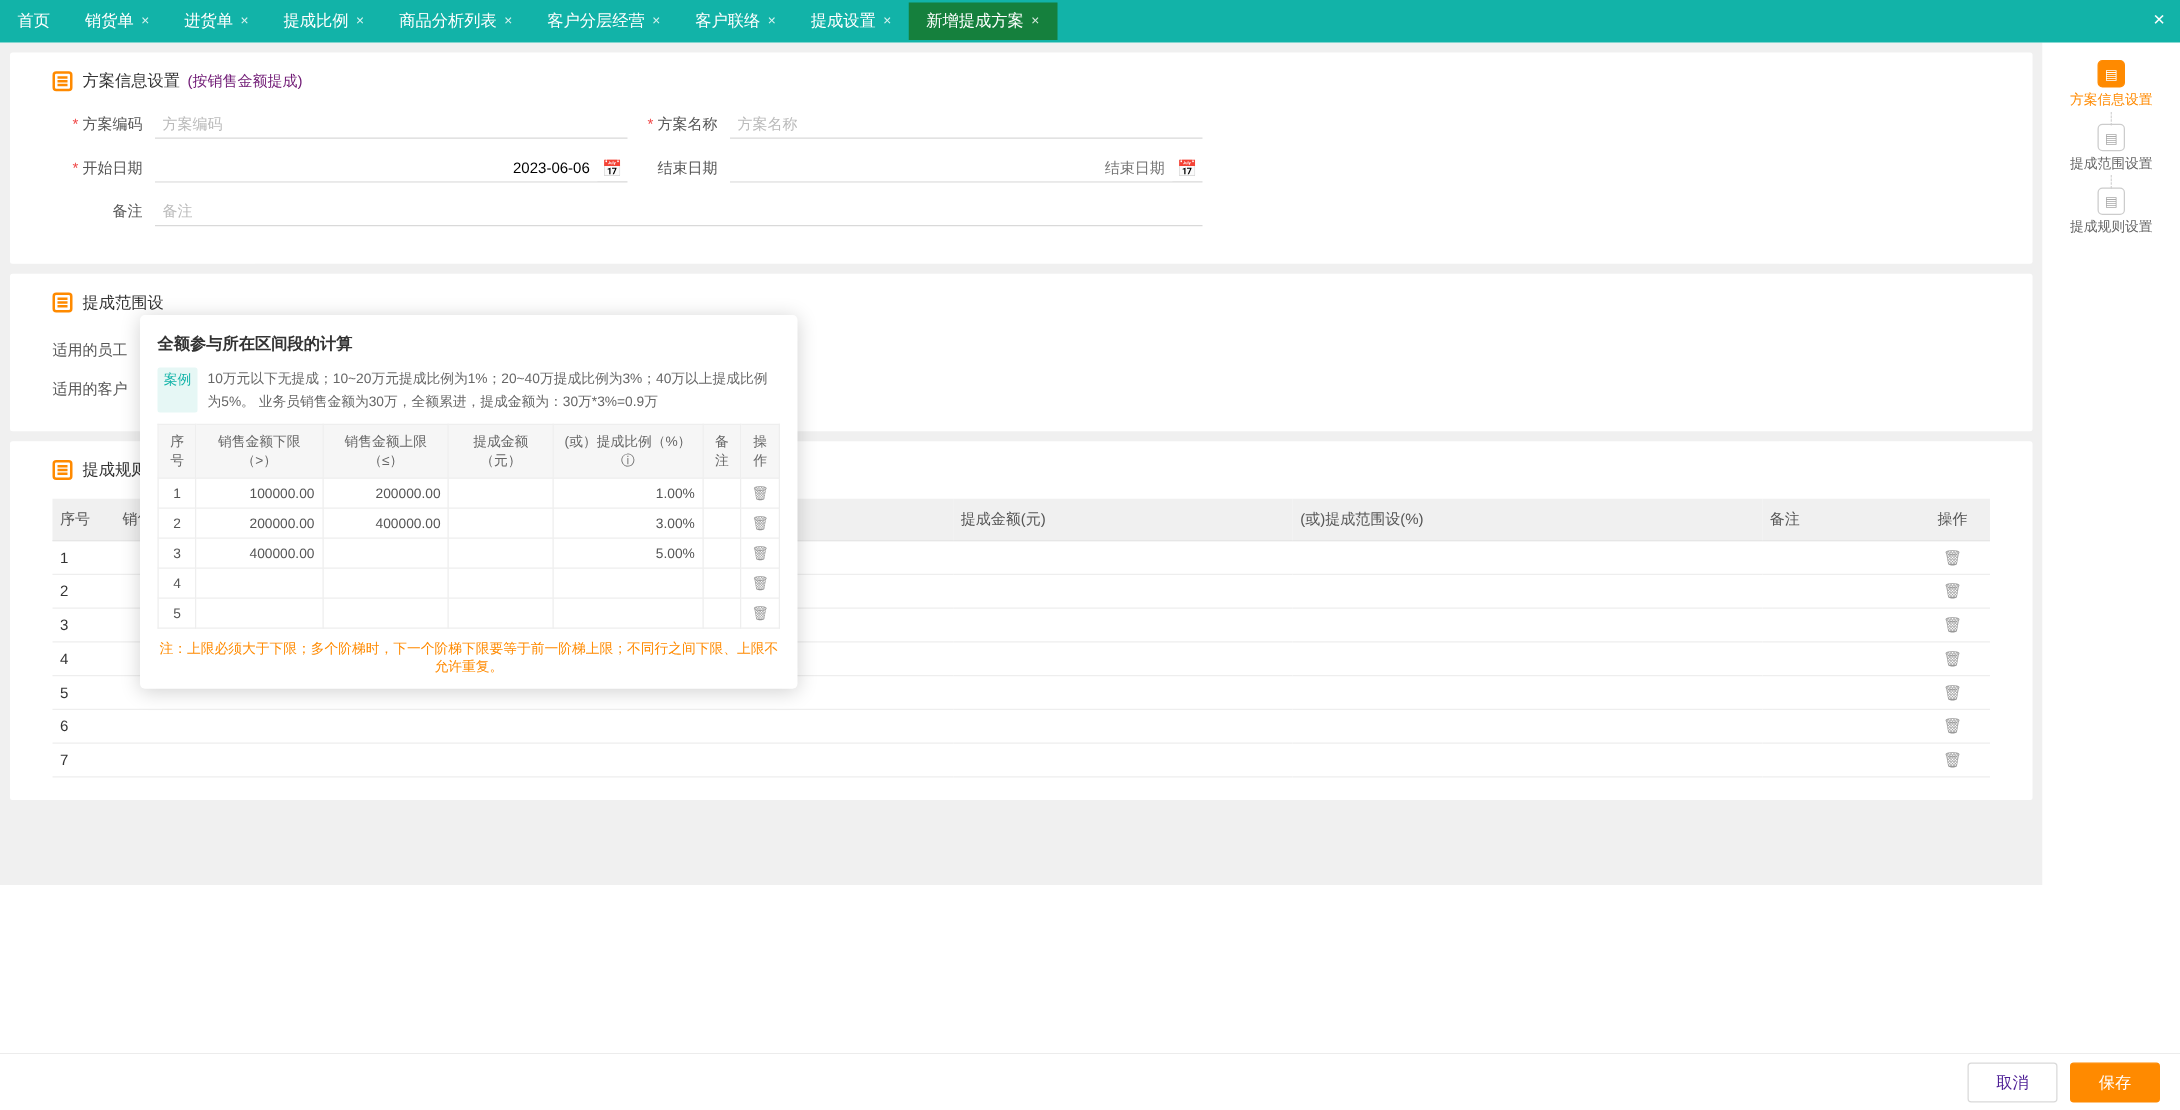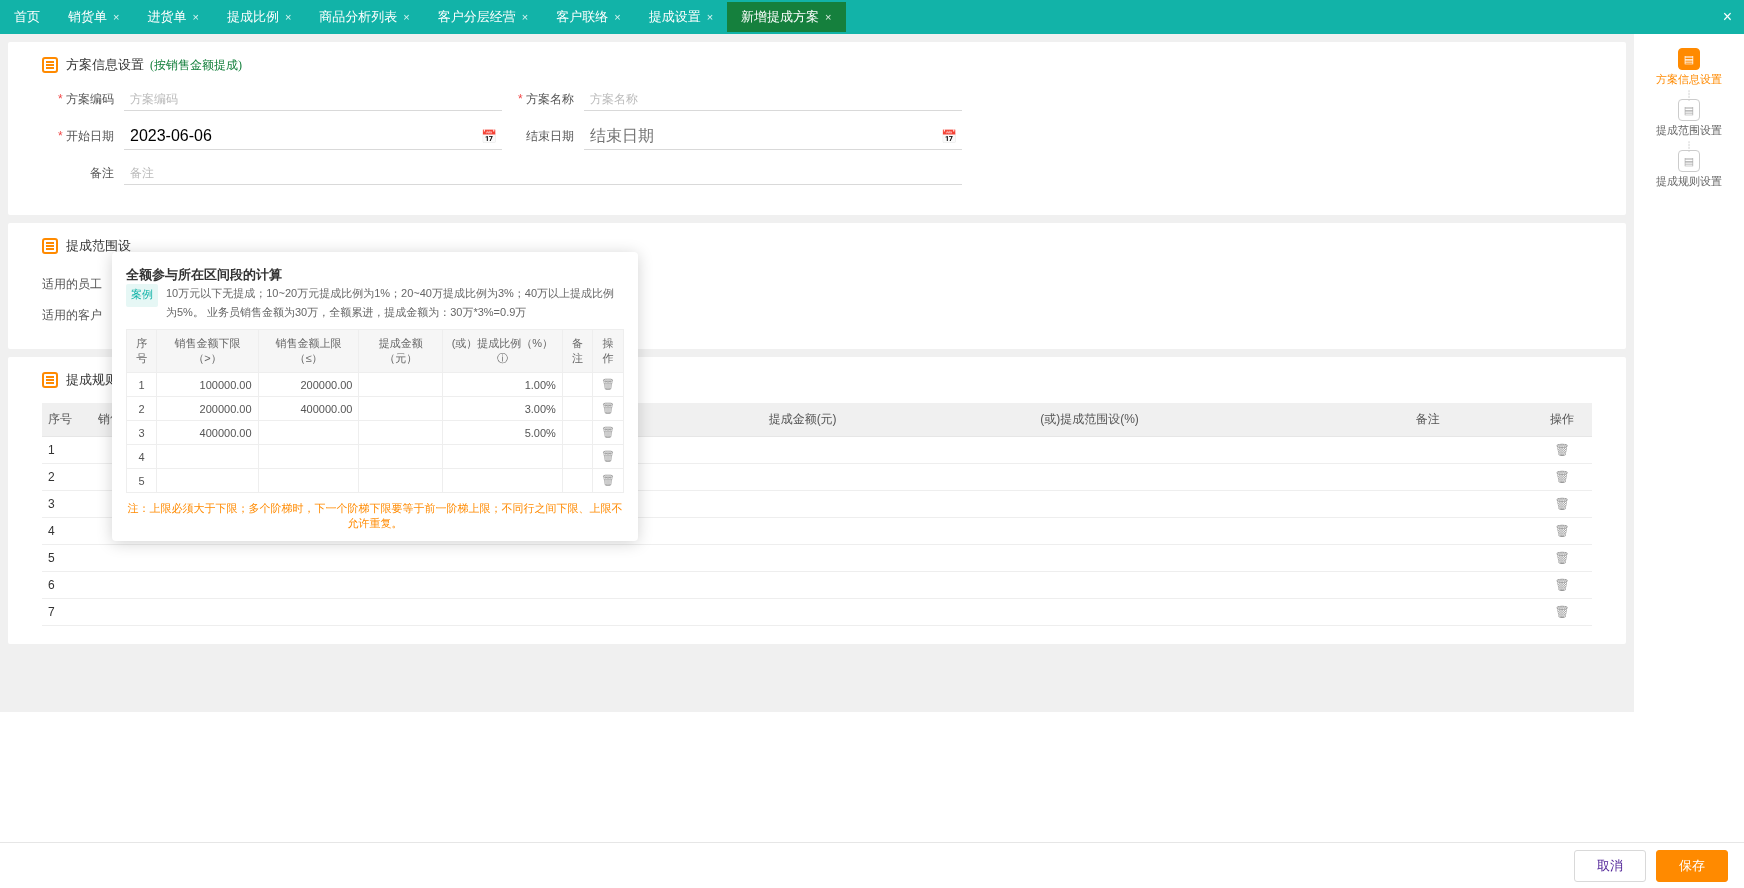--- a/index.html
+++ b/index.html
@@ -14,30 +14,30 @@
 .page { display: flex; }
 .main { flex: 1; background: #f0f0f0; padding: 8px 8px 60px 8px; }
 .sidepanel { width: 110px; background: #fff; padding-top: 14px; text-align: center; }
 
 .card { background: #fff; border-radius: 2px; margin-bottom: 8px; padding: 14px 34px 18px 34px; position: relative; }
 
 .section-head { display: flex; align-items: center; margin-bottom: 14px; }
 .sec-icon { width: 16px; height: 16px; border: 2px solid #ff8a00; border-radius: 3px; display: inline-flex; align-items: center; justify-content: center; margin-right: 8px; }
 .sec-icon::before { content: ""; width: 8px; height: 2px; background: #ff8a00; box-shadow: 0 -3px 0 #ff8a00, 0 3px 0 #ff8a00; }
 .sec-title { font-size: 13px; color: #333; font-weight: 500; }
-.sec-sub { font-size: 12px; color: #15803d; margin-left: 6px; font-family: Liberation Serif, serif; }
+.sec-sub { font-size: 12px; color: #701a75; margin-left: 6px; }
 
 .form-row { display: flex; margin-bottom: 12px; }
 .field { display: flex; align-items: center; width: 460px; }
 .field-label { width: 72px; text-align: right; color: #555; font-size: 12px; }
 .req::before { content: "* "; color: #f04848; }
 .field-input { flex: 1; border: none; border-bottom: 1px solid #d9d9d9; padding: 4px 6px; font-size: 12px; outline: none; margin-left: 10px; }
 .field-input::placeholder { color: #bbb; }
 .date-wrap { flex: 1; margin-left: 10px; border-bottom: 1px solid #d9d9d9; display: flex; align-items: center; }
-.date-wrap input { flex: 1; border: none; padding: 4px 6px; font-size: 16px; outline: none; }
+.date-wrap input { flex: 1; border: none; padding: 4px 6px; font-size: 12px; outline: none; text-align: right; }
 .cal-icon { color: #ff8a00; font-size: 13px; padding: 0 4px; }
 
 .radio-row { display: flex; align-items: center; margin-left: 14px; }
 .radio-opt { display: inline-flex; align-items: center; margin-right: 22px; cursor: pointer; }
 .radio-opt input { margin-right: 4px; accent-color: #ff8a00; }
 .help-ic { display:inline-block; width:12px; height:12px; border:1px solid #aaa; border-radius:50%; font-size:9px; color:#aaa; text-align:center; line-height:11px; margin-left:4px; }
 
 .rule-table { width: 100%; border-collapse: collapse; margin-top: 14px; }
 .rule-table th { background: #f0f0f0; font-weight: normal; color: #555; font-size: 12px; padding: 8px 6px; text-align: left; border-bottom: 1px solid #e6e6e6; }
 .rule-table td { border-bottom: 1px solid #eee; padding: 6px; height: 24px; }
@@ -47,23 +47,23 @@
 
 .nav-node { margin-bottom: 6px; }
 .nav-ic { width: 22px; height: 22px; border: 1px solid #ccc; border-radius: 4px; display: inline-flex; align-items: center; justify-content: center; color: #aaa; font-size: 11px; }
 .nav-ic.active { border-color: #ff8a00; background:#ff8a00; color:#fff; }
 .nav-lbl { font-size: 11px; color: #666; display:block; margin-top:2px; }
 .nav-lbl.active { color:#ff8a00; }
 .nav-line { color:#ccc; font-size:10px; line-height:6px; }
 
 
 .tooltip { position: absolute; top: 252px; left: 112px; width: 526px; background: #fff; border-radius: 4px; box-shadow: 0 2px 16px rgba(0,0,0,.18); padding: 14px 14px 10px 14px; z-index: 50; }
-.tt-title { font-weight: 600; font-size: 13px; }
+.tt-title { font-weight: 600; font-size: 13px; margin-bottom: 10px; }
 .tt-case { display:flex; font-size:11px; color:#666; line-height:1.7; margin-bottom:8px; }
-.tt-tag { background:#e6f7f5; color:#12b3a8; padding:1px 5px; border-radius:2px; margin-right:8px; flex-shrink:0; height:23px; }
+.tt-tag { background:#e6f7f5; color:#12b3a8; padding:1px 5px; border-radius:2px; margin-right:8px; flex-shrink:0; height:36px; }
 .tt-table { width:100%; border-collapse: collapse; font-size:11px; }
 .tt-table th { background:#f6f6f6; color:#666; font-weight:normal; padding:6px 4px; border:1px solid #eee; text-align:center; }
 .tt-table td { border:1px solid #eee; padding:5px 6px; text-align:right; color:#555; }
 .tt-table td.c { text-align:center; }
 .tt-note { color:#ff8a00; font-size:11px; margin-top:8px;text-align:center; }
 
 .footer { position: fixed; bottom: 0; left: 0; right: 0; height: 46px; background:#fff; border-top:1px solid #e6e6e6; display:flex; justify-content:flex-end; align-items:center; padding-right:16px; gap:10px; }
 .btn { padding: 6px 22px; border-radius:3px; font-size:13px; cursor:pointer; border:1px solid #d9d9d9; background:#fff; color:#4c1d95; }
 .btn.primary { background:#ff8a00; border-color:#ff8a00; color:#fff; }
 </style>

